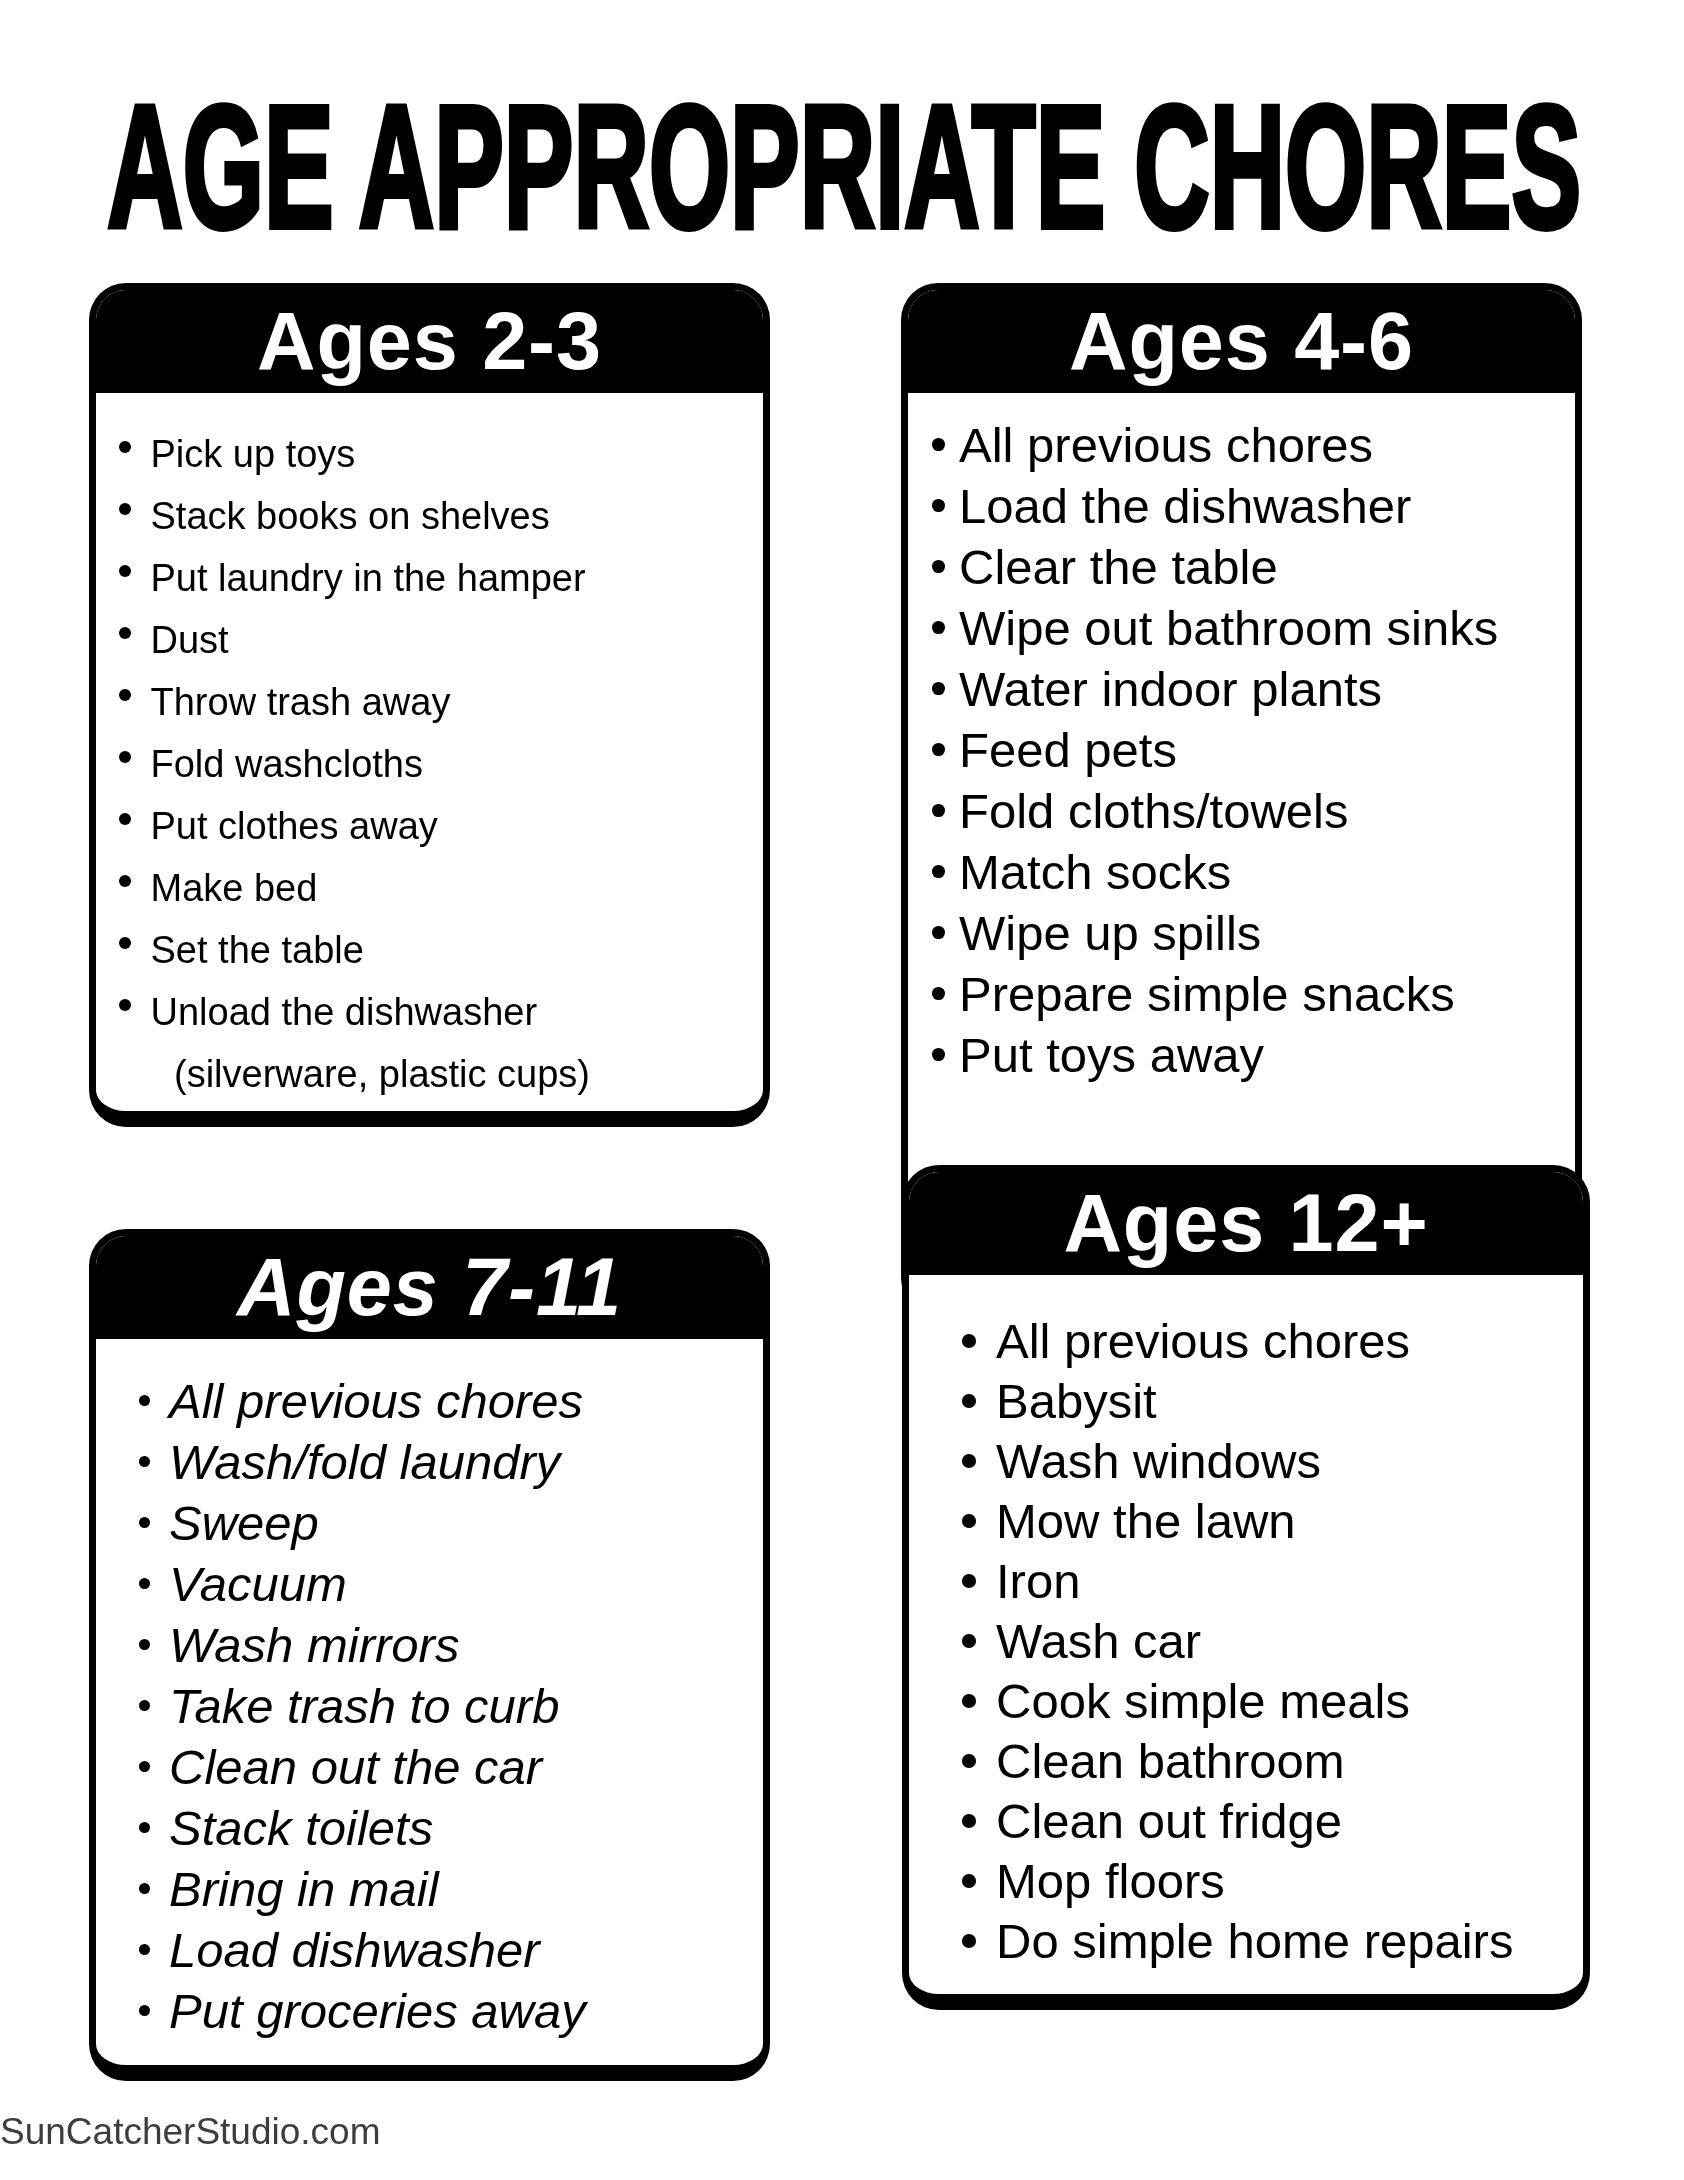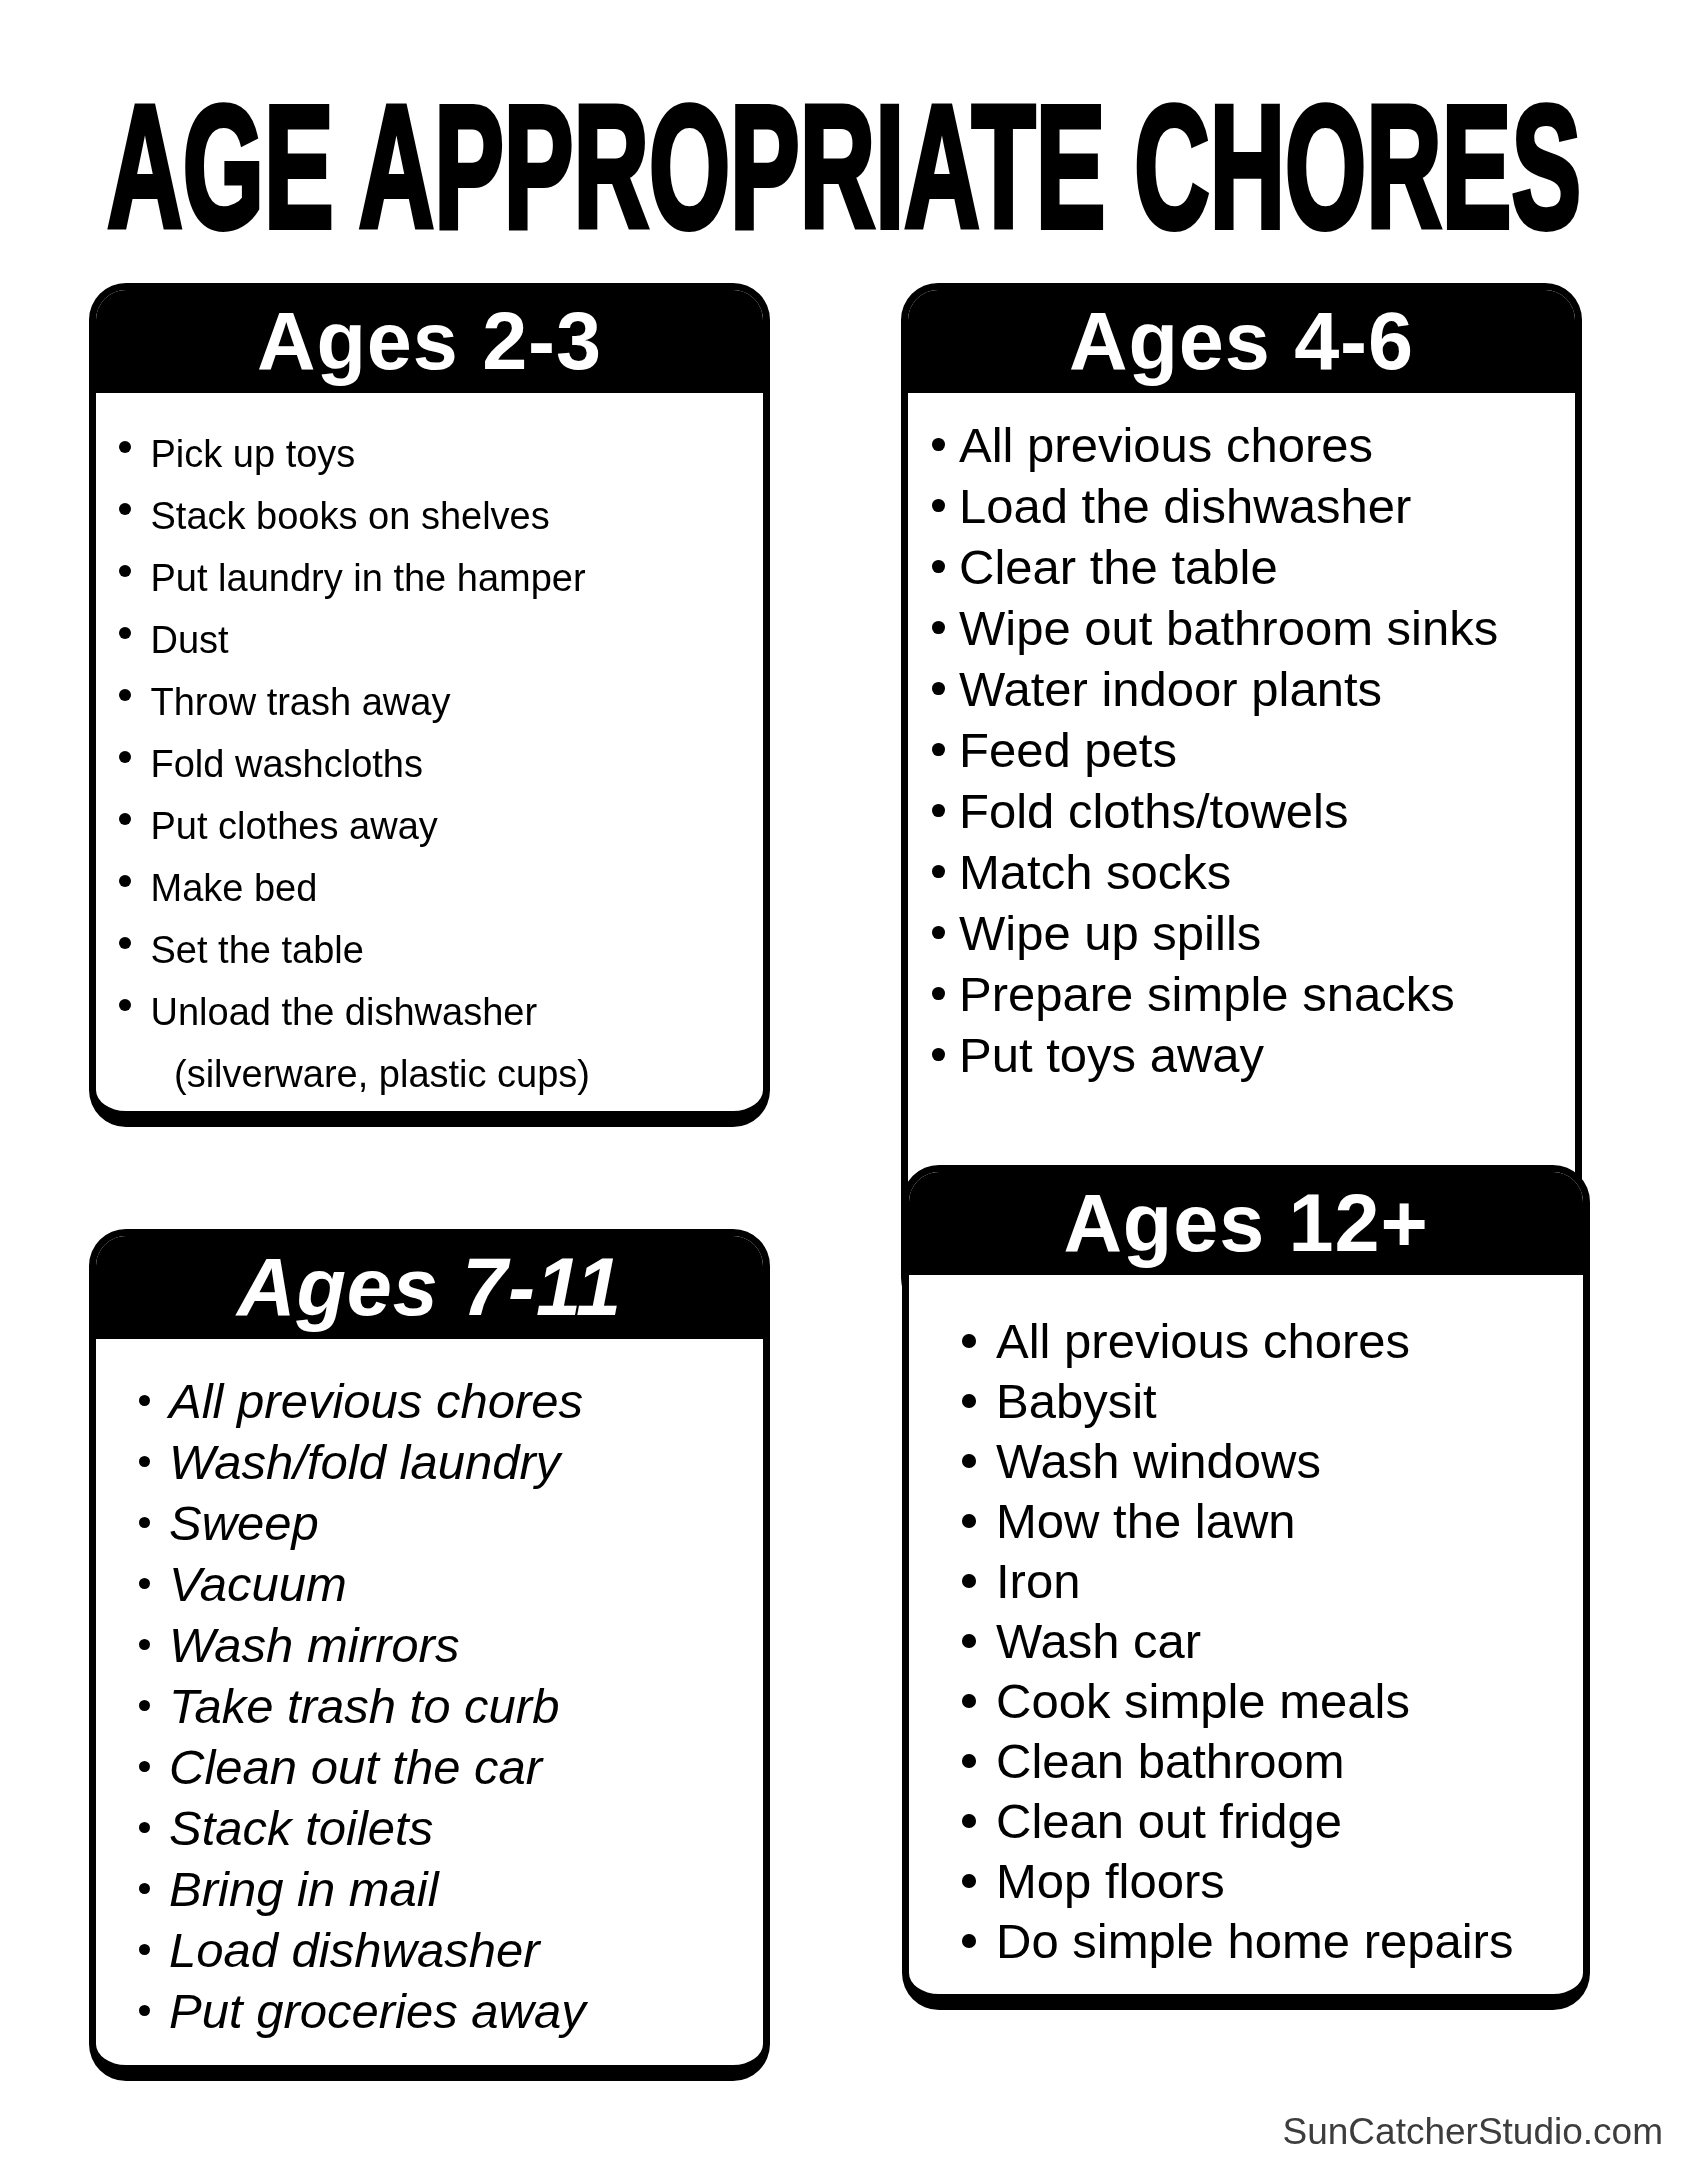--- a/index.html
+++ b/index.html
@@ -76,21 +76,21 @@
 
   
   .c4{left:902px;top:1165px;width:688px;height:845px;}
   .c4 ul{margin:36px 6.8px 0 53px;font-size:49px;line-height:60px;}
   .c4 li{padding-left:34px;}
   .c4 li::before{width:13.6px;height:13.6px;}
 
   .footer{
     position:absolute;
     left:0;top:2111px;width:1663px;
-    text-align:right;
+    text-align:left;
     font-size:37px;
     color:#3d3d3d;
   }
 </style>
 </head>
 <body>
 
 <div class="title-wrap">
   <svg width="1685" height="230" viewBox="0 0 1978 270">
     <text x="991" y="243" text-anchor="middle" textLength="1730" lengthAdjust="spacingAndGlyphs" font-family="Liberation Sans, sans-serif" font-size="204" font-weight="bold" fill="#000000" stroke="#000000" stroke-width="7">AGE APPROPRIATE CHORES</text>

